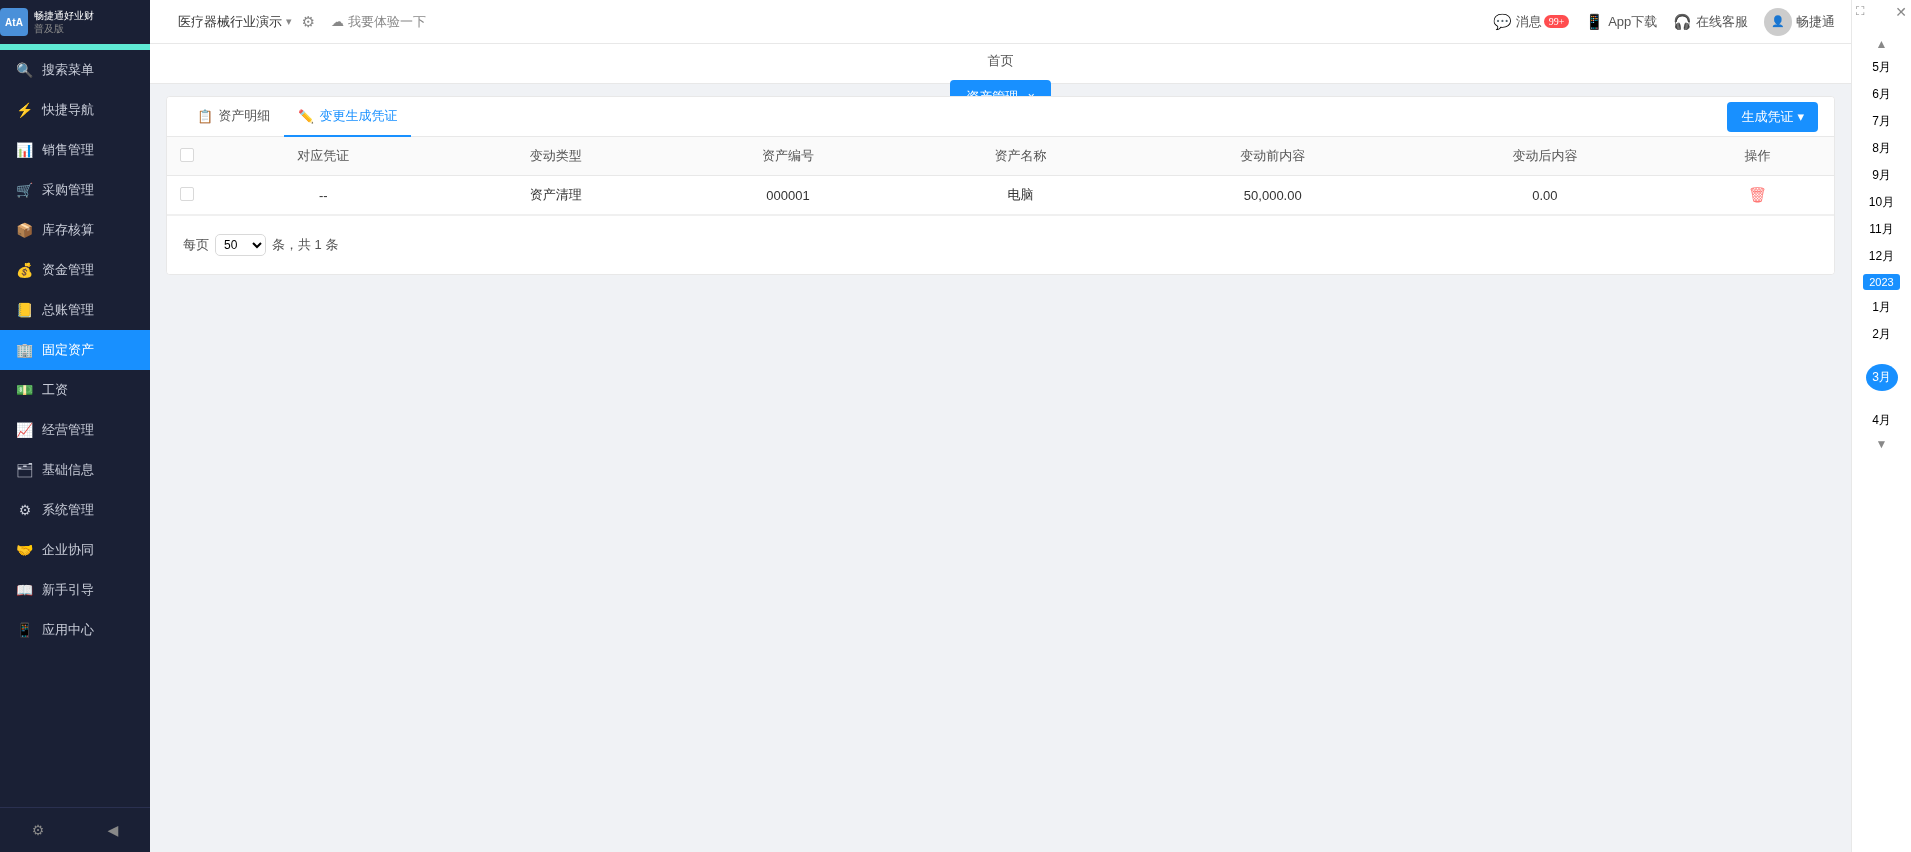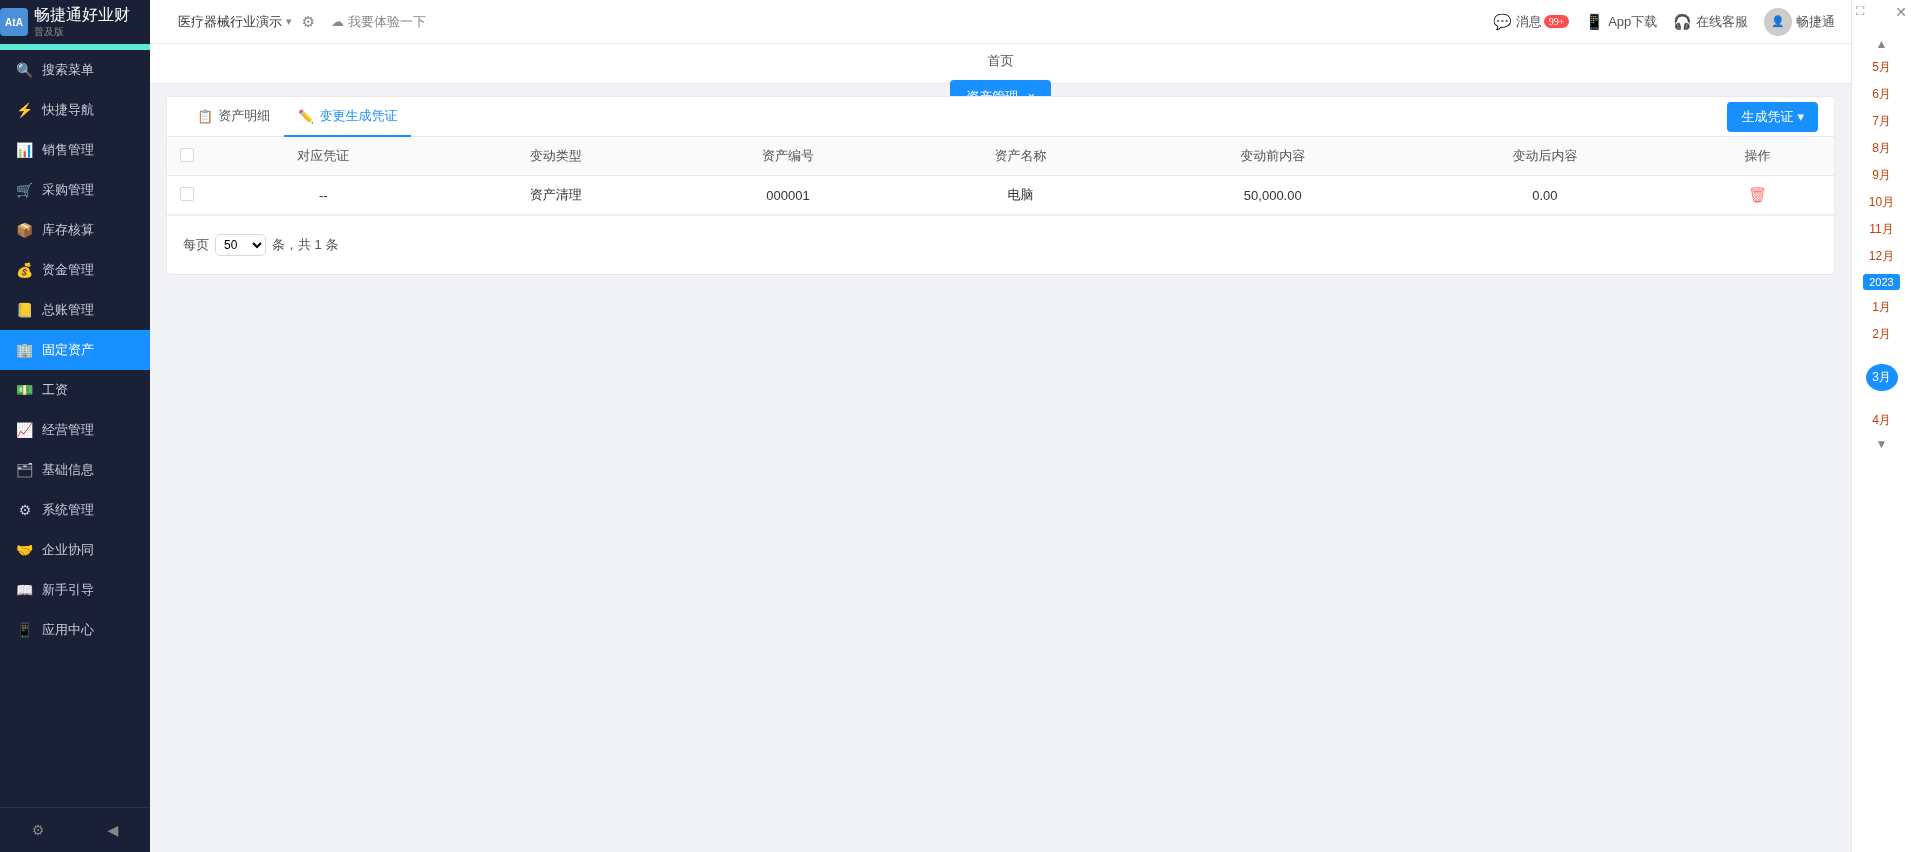--- a/index.html
+++ b/index.html
@@ -31,21 +31,21 @@
       display: flex;
       align-items: center;
       justify-content: center;
       color: white;
       font-size: 10px;
       font-weight: bold;
       margin-right: 6px;
       flex-shrink: 0;
     }
     .sidebar-logo-text {
-      font-size: 16px;
+      font-size: 10px;
       color: #fff;
       line-height: 1.3;
     }
     .sidebar-logo-sub {
       font-size: 10px;
       color: #888;
     }
     .sidebar-scroll {
       flex: 1;
       overflow-y: auto;
@@ -323,21 +323,21 @@
       padding: 8px 0;
       overflow: hidden;
       flex-shrink: 0;
       position: relative;
     }
     .month-item {
       width: 50px;
       text-align: center;
       padding: 5px 0;
       font-size: 12px;
-      color: #c2410c;
+      color: #000000;
       cursor: pointer;
       border-radius: 3px;
     }
     .month-item.active {
       background: #1890ff;
       color: #fff;
       border-radius: 50%;
       width: 32px;
       margin: 0 auto 0;
       display: flex;

